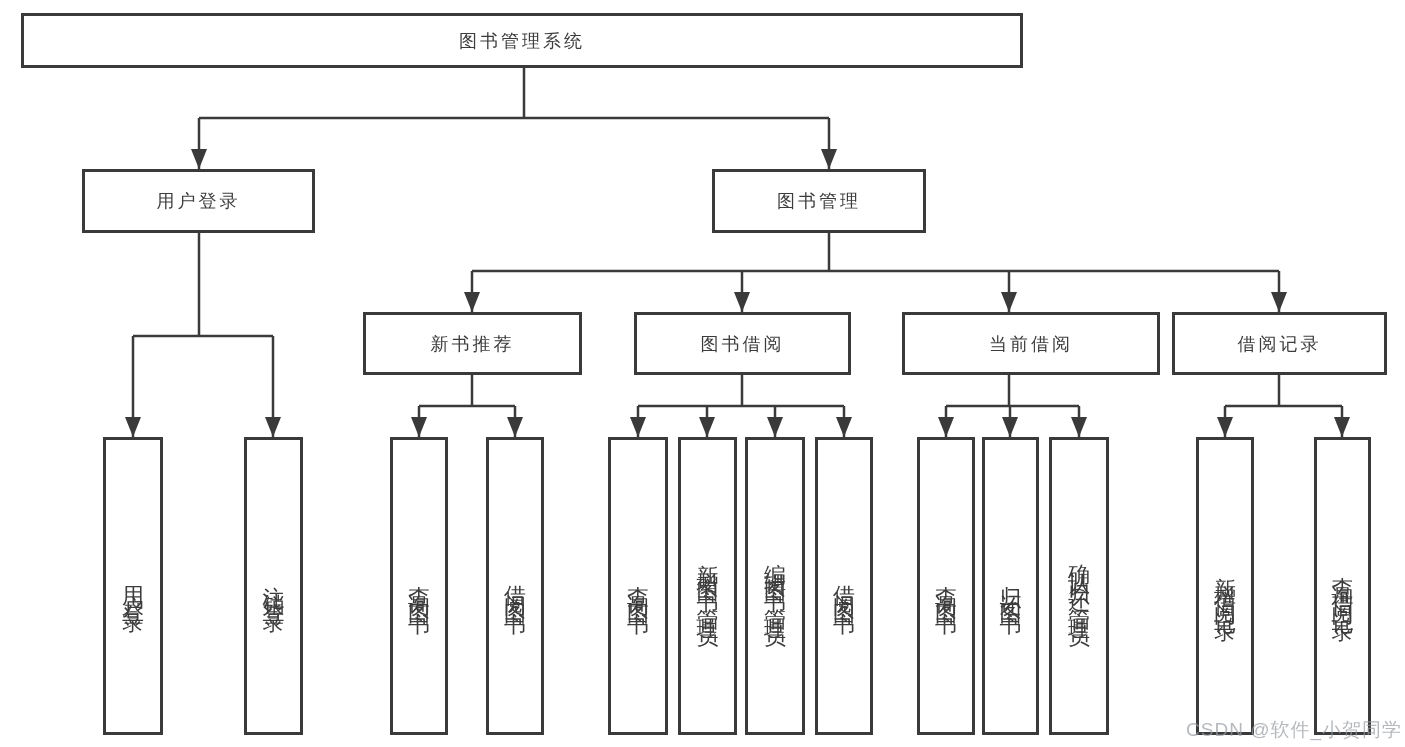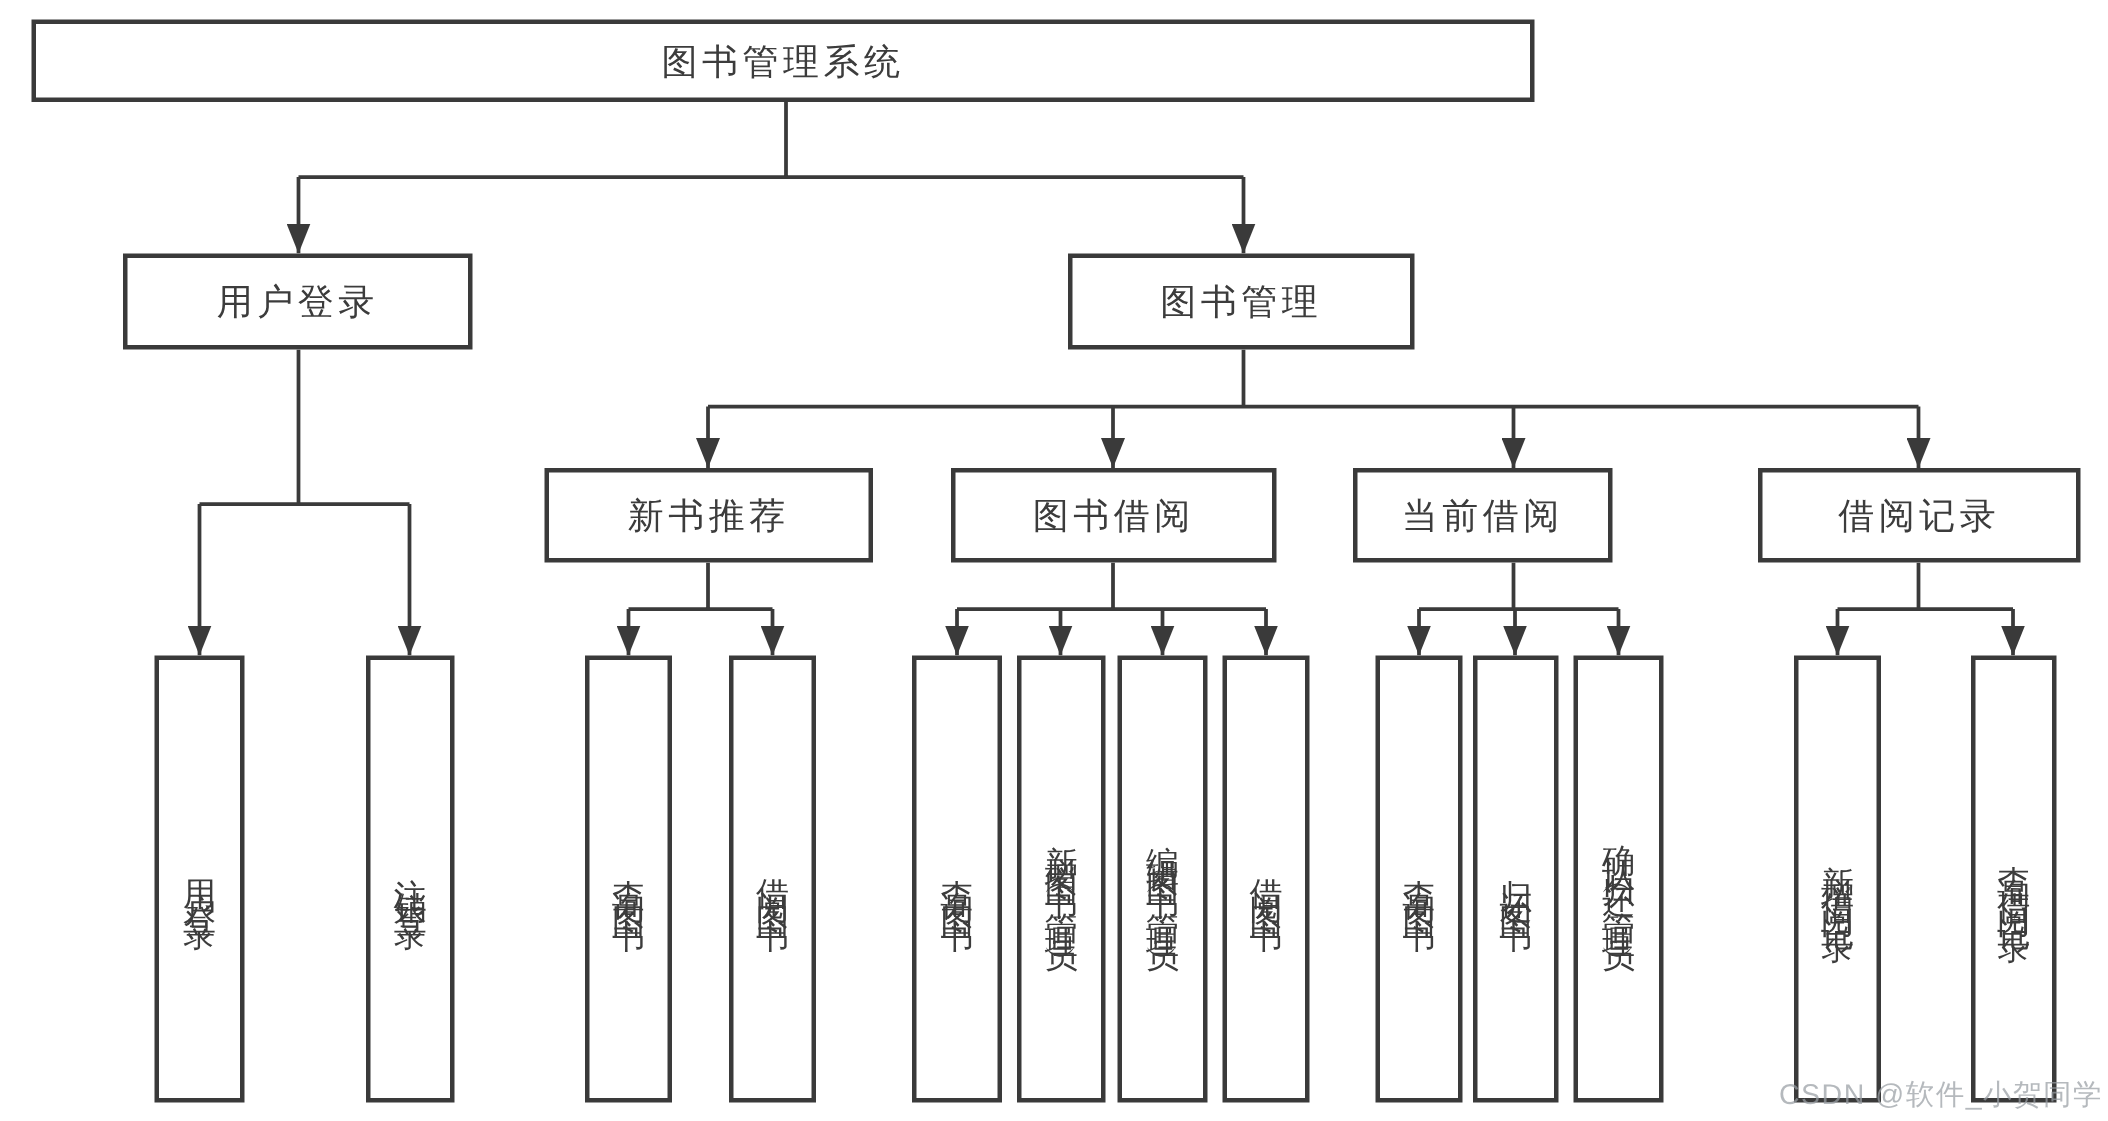--- a/index.html
+++ b/index.html
@@ -7,21 +7,21 @@
     position:relative; width:1405px; height:747px; overflow:hidden;
     background:var(--bg,#ffffff);
     font-family:"Liberation Sans","DejaVu Sans",sans-serif;
     color:var(--text,#3c3c3c);
   }
   .box {
     position:absolute; box-sizing:border-box; background:var(--fill,#ffffff);
     border:3px solid var(--line,#3a3a3a);
     display:flex; align-items:center; justify-content:center;
   }
-  .hbox { font-size:24px; letter-spacing:3px; white-space:nowrap; }
+  .hbox { font-size:18px; letter-spacing:3px; white-space:nowrap; }
   .root  { left:21px;  top:13px;  width:1002px; height:55px; }
   .lvl2  { top:169px; height:64px; }
   .lvl3  { top:312px; height:63px; }
   .vbox  { top:437px; height:298px; font-size:22px; }
   .vtext { writing-mode:vertical-rl; text-orientation:mixed; letter-spacing:9px; line-height:1; }
   svg.connectors { position:absolute; left:0; top:0; width:1405px; height:747px; pointer-events:none; }
   .cline { stroke:var(--line,#3a3a3a); stroke-width:2.5; fill:none; }
   .arrow { marker-end:url(#arrowhead); }
   #arrowhead path { fill:var(--line,#3a3a3a); }
   .watermark {
@@ -87,25 +87,25 @@
     <g>
       <path class="cline" d="M1279,375 V406 M1225,406 H1342"></path>
       <path class="cline arrow" d="M1225,406 V437"></path>
       <path class="cline arrow" d="M1342,406 V437"></path>
     </g>
   </svg>
 
   <div class="box hbox root">图书管理系统</div>
 
   <div class="box hbox lvl2" style="left:82px; width:233px;">用户登录</div>
-  <div class="box hbox lvl2" style="left:712px; width:231px;">图书管理</div>
+  <div class="box hbox lvl2" style="left:712px; width:214px;">图书管理</div>
 
   <div class="box hbox lvl3" style="left:634px; width:217px;">图书借阅</div>
   <div class="box hbox lvl3" style="left:363px; width:219px;">新书推荐</div>
-  <div class="box hbox lvl3" style="left:902px; width:173px;">当前借阅</div>
+  <div class="box hbox lvl3" style="left:902px; width:258px;">当前借阅</div>
   <div class="box hbox lvl3" style="left:1172px; width:215px;">借阅记录</div>
 
   <div class="box vbox" style="left:103px; width:60px;">
     <span class="vtext">用户登录</span>
   </div>
   <div class="box vbox" style="left:244px; width:59px;">
     <span class="vtext">注销登录</span>
   </div>
 
   <div class="box vbox" style="left:390px; width:58px;">

